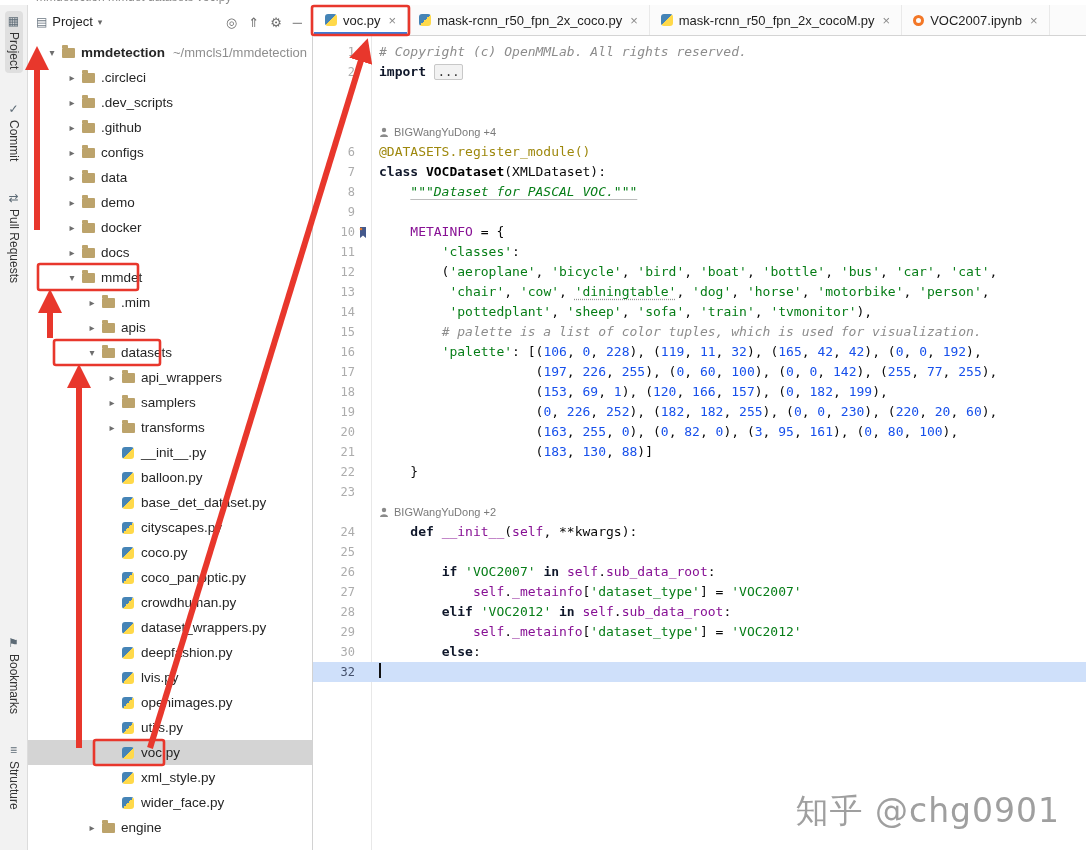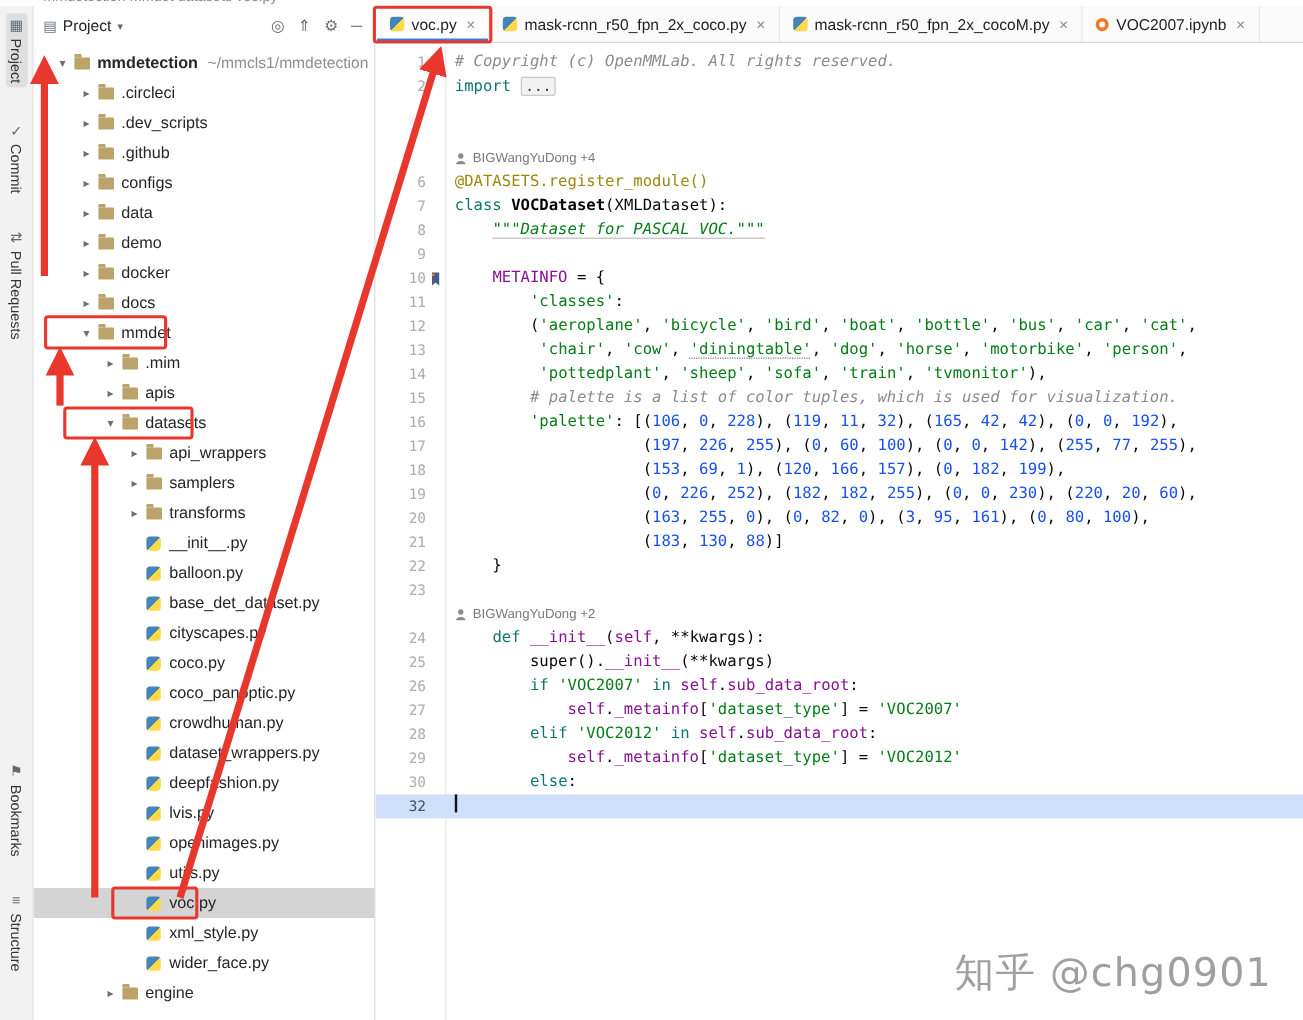--- a/index.html
+++ b/index.html
@@ -58,21 +58,21 @@
   .crow .gmark svg { position:absolute; left:3px; top:4px; }
   .crow .ctext { white-space:pre; padding-left:8px; position:relative; }
   .crow.current { background:#CFE0FA; }
   .crow.current .gn { color:#44506B; }
   .caret { display:inline-block; width:2px; height:15px; background:#111; vertical-align:-2px; }
 
   .ann-content { display:flex; align-items:center; gap:5px; padding-left:8px;
                  font-family:"Liberation Sans", sans-serif; font-size:11px; color:#7A7A7A; }
 
   .tk-t { color:#080808; }
-  .tk-k { color:#0f766e; font-weight:normal;text-align:center; }
+  .tk-k { color:#0f172a; font-weight:bold;text-align:center; }
   .tk-s { color:#067D17; }
   .tk-su{ color:#067D17; text-decoration:underline dotted #949494; text-underline-offset:3px;margin-top:23px; }
   .tk-c { color:#8C8C8C; font-style:italic; }
   .tk-ds{ color:#067D17; font-style:italic; text-decoration:underline solid #BDBDBD 1px; text-underline-offset:3px; }
   .tk-n { color:#1750EB; }
   .tk-d { color:#9E880D; }
   .tk-p { color:#871094; }
   .tk-b { color:#000; font-weight:bold; }
   .tk-fold { background:#F2F2F2; border:1px solid #C8C8C8; border-radius:2px; padding:0 3px; color:#333; font-size:12px; }
 
@@ -514,21 +514,20 @@
           </span>
         </div>
         <div class="crow">
           <span class="gn">24</span>
           <span class="gmark"></span>
           <span class="ctext"><span class="tk-t">    </span><span class="tk-k">def</span><span class="tk-t"> </span><span class="tk-p">__init__</span><span class="tk-t">(</span><span class="tk-p">self</span><span class="tk-t">, **kwargs):</span></span>
         </div>
         <div class="crow">
           <span class="gn">25</span>
           <span class="gmark"></span>
-          <span class="ctext"><span class="tk-t">        super().</span><span class="tk-p">__init__</span><span class="tk-t">(**kwargs)</span></span>
         </div>
         <div class="crow">
           <span class="gn">26</span>
           <span class="gmark"></span>
           <span class="ctext"><span class="tk-t">        </span><span class="tk-k">if</span><span class="tk-t"> </span><span class="tk-s">'VOC2007'</span><span class="tk-t"> </span><span class="tk-k">in</span><span class="tk-t"> </span><span class="tk-p">self</span><span class="tk-t">.</span><span class="tk-p">sub_data_root</span><span class="tk-t">:</span></span>
         </div>
         <div class="crow">
           <span class="gn">27</span>
           <span class="gmark"></span>
           <span class="ctext"><span class="tk-t">            </span><span class="tk-p">self</span><span class="tk-t">.</span><span class="tk-p">_metainfo</span><span class="tk-t">[</span><span class="tk-s">'dataset_type'</span><span class="tk-t">] = </span><span class="tk-s">'VOC2007'</span></span>

